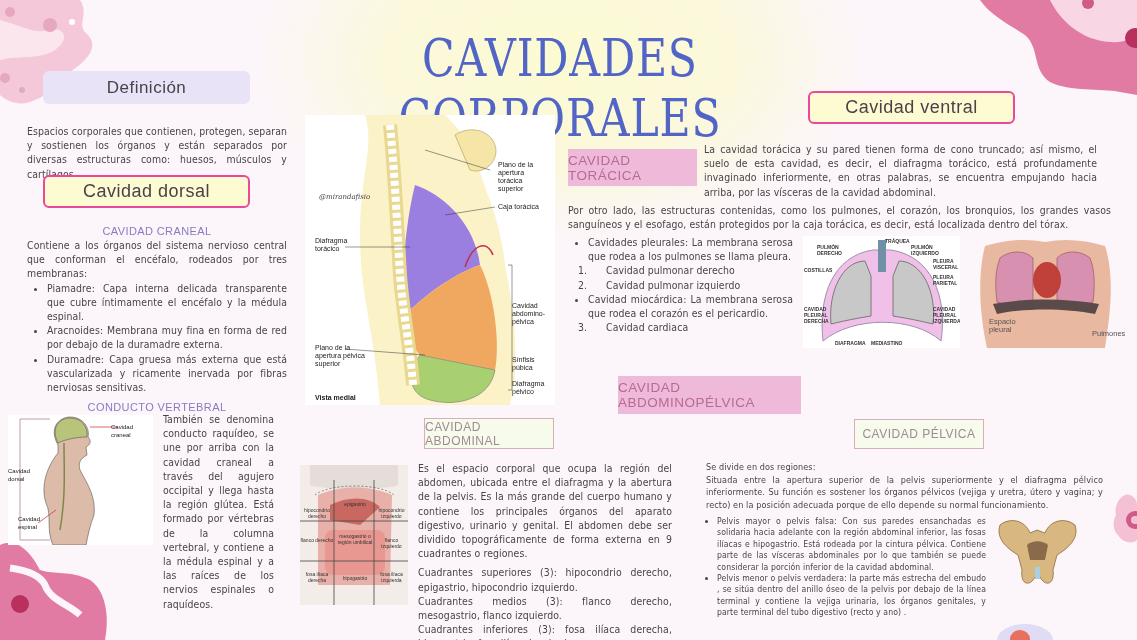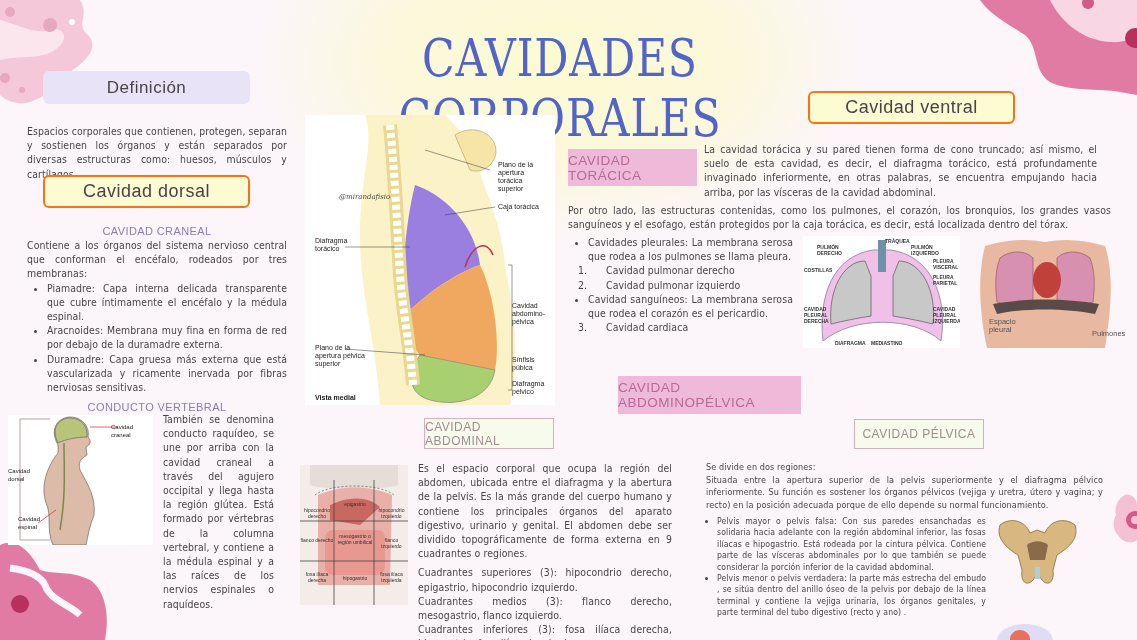--- a/index.html
+++ b/index.html
@@ -22,21 +22,21 @@
       font-family: "DejaVu Serif", serif; font-size: 52px; letter-spacing: 1px;
       color: #5264c6; transform: scaleX(0.82); transform-origin: center;
       font-weight: normal;
     }
     .pill-lav {
       position: absolute; background: #e8e3f7; border-radius: 6px;
       font-family: "Liberation Sans", sans-serif; font-size: 17px; color: #4a4248;
       display: flex; align-items: center; justify-content: center; letter-spacing: 0.5px;
     }
     .pill-yel {
-      position: absolute; background: #fdfbd2; border: 2px solid #f97316; border-radius: 6px;
+      position: absolute; background: #fdfbd2; border: 2px solid #ec4899; border-radius: 6px;
       font-family: "Liberation Sans", sans-serif; font-size: 18px; color: #4a4248;
       display: flex; align-items: center; justify-content: center; letter-spacing: 0.5px;
     }
     .pill-pink {
       position: absolute; background: #efbad9;
       font-family: "Liberation Sans", sans-serif; font-size: 13.5px; color: #b86a96;
       display: flex; align-items: center; justify-content: center; letter-spacing: 0.5px;
     }
     .pill-green {
       position: absolute; background: #f6fbec; border: 1.5px solid #d6b0b8;
@@ -154,21 +154,21 @@
     <path d="M115,240 C140,245 165,250 190,255 C185,285 150,292 125,285 C105,280 100,260 115,240Z" fill="#a8d070" stroke="#777" stroke-width="0.6"></path>
     <path d="M85,10 C90,60 92,110 95,160 C98,200 105,230 108,270" stroke="#e8d890" stroke-width="14" fill="none"></path>
     <path d="M85,10 C90,60 92,110 95,160 C98,200 105,230 108,270" stroke="#fff" stroke-width="8" stroke-dasharray="5 3" fill="none"></path>
     <path d="M160,152 C168,128 182,125 188,140" stroke="#c0304a" stroke-width="1.5" fill="none"></path>
     <line x1="120" y1="35" x2="185" y2="55" stroke="#333" stroke-width="0.5"></line>
     <line x1="140" y1="100" x2="190" y2="92" stroke="#333" stroke-width="0.5"></line>
     <line x1="40" y1="132" x2="105" y2="132" stroke="#333" stroke-width="0.5"></line>
     <line x1="40" y1="234" x2="120" y2="240" stroke="#333" stroke-width="0.5"></line>
     <path d="M203,150 L207,150 L207,275 L203,275" stroke="#333" stroke-width="0.5" fill="none"></path>
   </svg>
-  <span class="lbl" style="left:14px;top:78px;font-style:italic;font-family:'DejaVu Serif',serif;color:#444;margin-left:20px;">@mirandafisio</span>
+  <span class="lbl" style="left:14px;top:78px;font-style:italic;font-family:'DejaVu Serif',serif;color:#444;">@mirandafisio</span>
   <span class="lbl" style="left:193px;top:46px;width:50px;">Plano de la apertura torácica superior</span>
   <span class="lbl" style="left:193px;top:88px;">Caja torácica</span>
   <span class="lbl" style="left:10px;top:122px;width:40px;">Diafragma torácico</span>
   <span class="lbl" style="left:207px;top:187px;width:40px;">Cavidad abdomino-pélvica</span>
   <span class="lbl" style="left:10px;top:229px;width:60px;">Plano de la apertura pélvica superior</span>
   <span class="lbl" style="left:207px;top:241px;width:35px;">Sínfisis púbica</span>
   <span class="lbl" style="left:207px;top:265px;width:35px;">Diafragma pélvico</span>
   <span class="lbl" style="left:10px;top:279px;font-weight:bold;">Vista medial</span>
 </div>
 
@@ -186,21 +186,21 @@
     </ul>
   <div style="display:flex;padding-left:10px;">
       <span style="width:28px;">1.</span>
       <span>Cavidad pulmonar derecho</span>
     </div>
   <div style="display:flex;padding-left:10px;">
       <span style="width:28px;">2.</span>
       <span>Cavidad pulmonar izquierdo</span>
     </div>
   <ul>
-      <li>Cavidad sanguíneos: La membrana serosa que rodea el corazón es el pericardio.</li>
+      <li>Cavidad miocárdica: La membrana serosa que rodea el corazón es el pericardio.</li>
     </ul>
   <div style="display:flex;padding-left:10px;">
       <span style="width:28px;">3.</span>
       <span>Cavidad cardiaca</span>
     </div>
 </div>
 
 <div class="fig" style="left:803px;top:236px;width:157px;height:112px;">
   <svg width="157" height="112" viewBox="0 0 157 112">
     <path d="M20,105 C15,60 30,20 70,14 L88,14 C128,20 145,60 138,105 C110,80 50,80 20,105Z" fill="#f0c0e8" stroke="#a090b0" stroke-width="1"></path>

